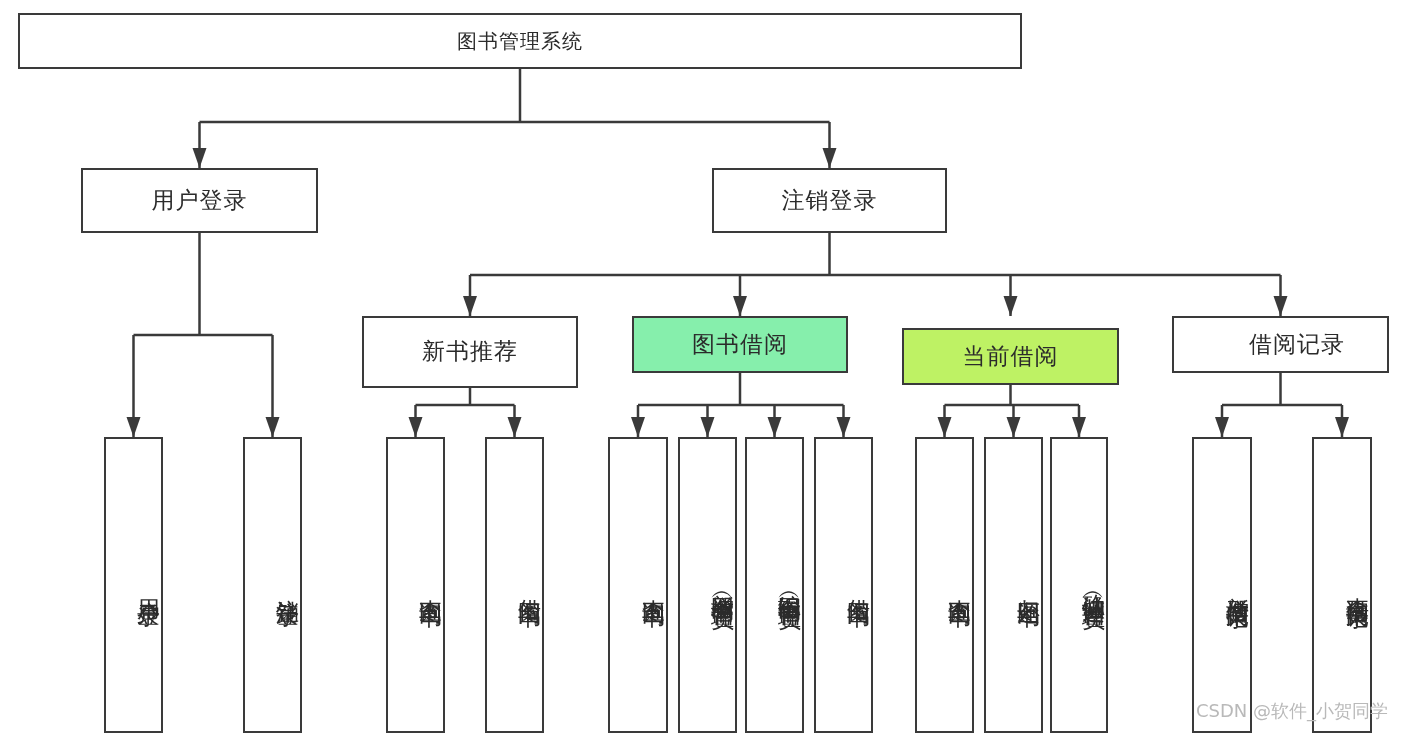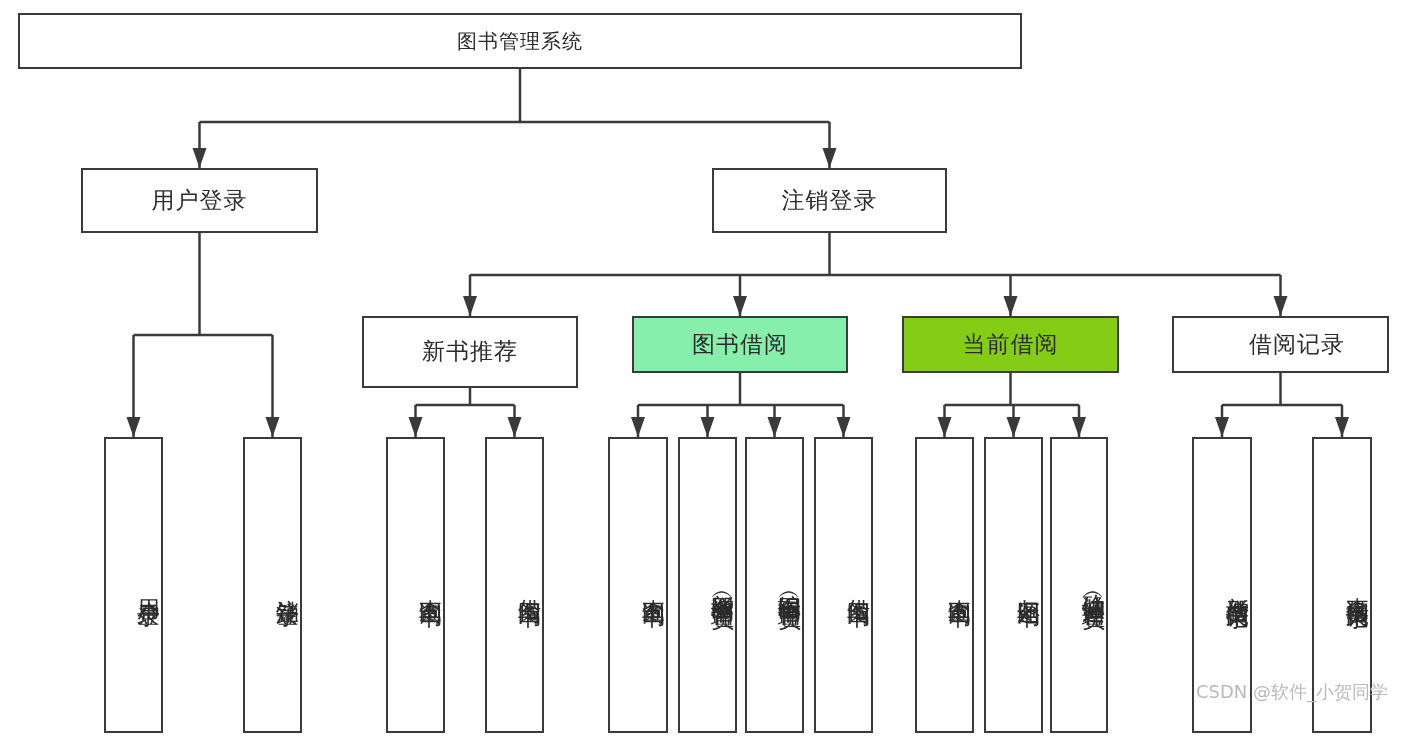--- a/index.html
+++ b/index.html
@@ -53,21 +53,21 @@
     writing-mode: vertical-rl;
     text-orientation: upright;
     white-space: nowrap;
   }
   .node.root {
     font-size: 20px;
   }
   .watermark {
     position: absolute;
     left: 1196px;
-    top: 680px;
+    top: 699px;
     font-size: 18px;
     color: #b9b9b9;
     white-space: nowrap;
     font-family: "DejaVu Sans", "Liberation Sans", sans-serif;
   }
 </style>
 </head>
 <body>
 
 <div id="canvas">
@@ -134,21 +134,21 @@
       </div>
       <div class="node horiz" style="left: 712px; top: 168px; width: 235px; height: 65px; border-color: rgb(58, 58, 58); background: rgb(255, 255, 255); color: rgb(43, 43, 43);">
         <span>注销登录</span>
       </div>
       <div class="node horiz" style="left: 362px; top: 316px; width: 216px; height: 72px; border-color: rgb(58, 58, 58); background: rgb(255, 255, 255); color: rgb(43, 43, 43);">
         <span>新书推荐</span>
       </div>
       <div class="node horiz" style="left: 632px; top: 316px; width: 216px; height: 57px; border-color: rgb(58, 58, 58); background: #86efac; color: rgb(43, 43, 43);">
         <span>图书借阅</span>
       </div>
-      <div class="node horiz" style="left: 902px; top: 316px; width: 217px; height: 57px; border-color: rgb(58, 58, 58); background: #84cc16; color: rgb(43, 43, 43);">
+      <div class="node horiz" style="left: 902px; top: 328px; width: 217px; height: 57px; border-color: rgb(58, 58, 58); background: #bef264; color: rgb(43, 43, 43);">
         <span>当前借阅</span>
       </div>
       <div class="node horiz" style="left: 1172px; top: 316px; width: 217px; height: 57px; border-color: rgb(58, 58, 58); background: rgb(255, 255, 255); color: rgb(43, 43, 43); padding-left: 33px;">
         <span>借阅记录</span>
       </div>
       <div class="node vert" style="left: 104px; top: 437px; width: 59px; height: 296px; border-color: rgb(58, 58, 58); background: rgb(255, 255, 255); color: rgb(43, 43, 43);">
         <span>用户登录</span>
       </div>
       <div class="node vert" style="left: 243px; top: 437px; width: 59px; height: 296px; border-color: rgb(58, 58, 58); background: rgb(255, 255, 255); color: rgb(43, 43, 43);">
         <span>注销登录</span>

